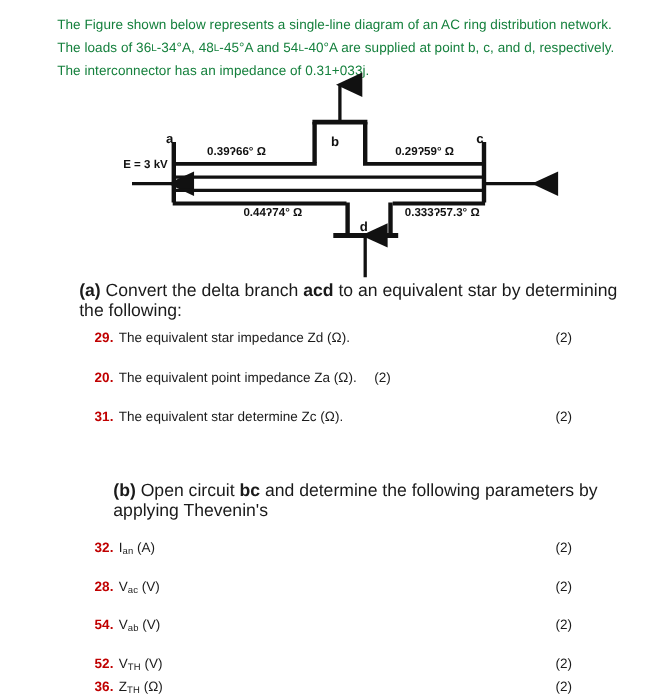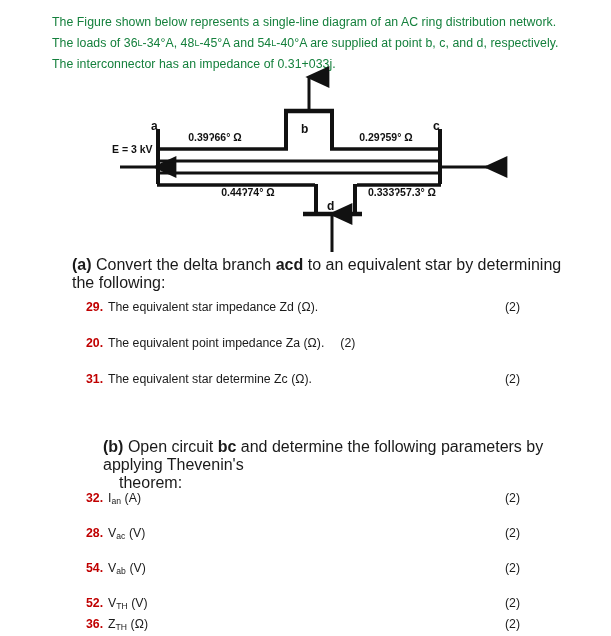--- a/index.html
+++ b/index.html
@@ -162,21 +162,20 @@
   <span class="qnum">20.</span><span>The equivalent point impedance Za (Ω).</span><span style="margin-left:16px;">(2)</span>
 </div>
 
 <div class="qitem" style="left:86px; top:372px;">
   <span class="qnum">31.</span><span>The equivalent star determine Zc (Ω).</span>
 </div>
 <div class="marks" style="left:505px; top:372px;">(2)</div>
 
 <div class="qhead" style="left:88px; top:438px;margin-left:15px;">
   <b>(b)</b><span> Open circuit </span><b>bc</b><span> and determine the following parameters by applying Thevenin's</span>
-  <div style="padding-left:16px;">theorem:</div>
 </div>
 
 <div class="qitem" style="left:86px; top:491px;">
   <span class="qnum">32.</span><span>I</span><span class="sub">an</span><span> (A)</span>
 </div>
 <div class="marks" style="left:505px; top:491px;">(2)</div>
 
 <div class="qitem" style="left:86px; top:526px;">
   <span class="qnum">28.</span><span>V</span><span class="sub">ac</span><span> (V)</span>
 </div>

